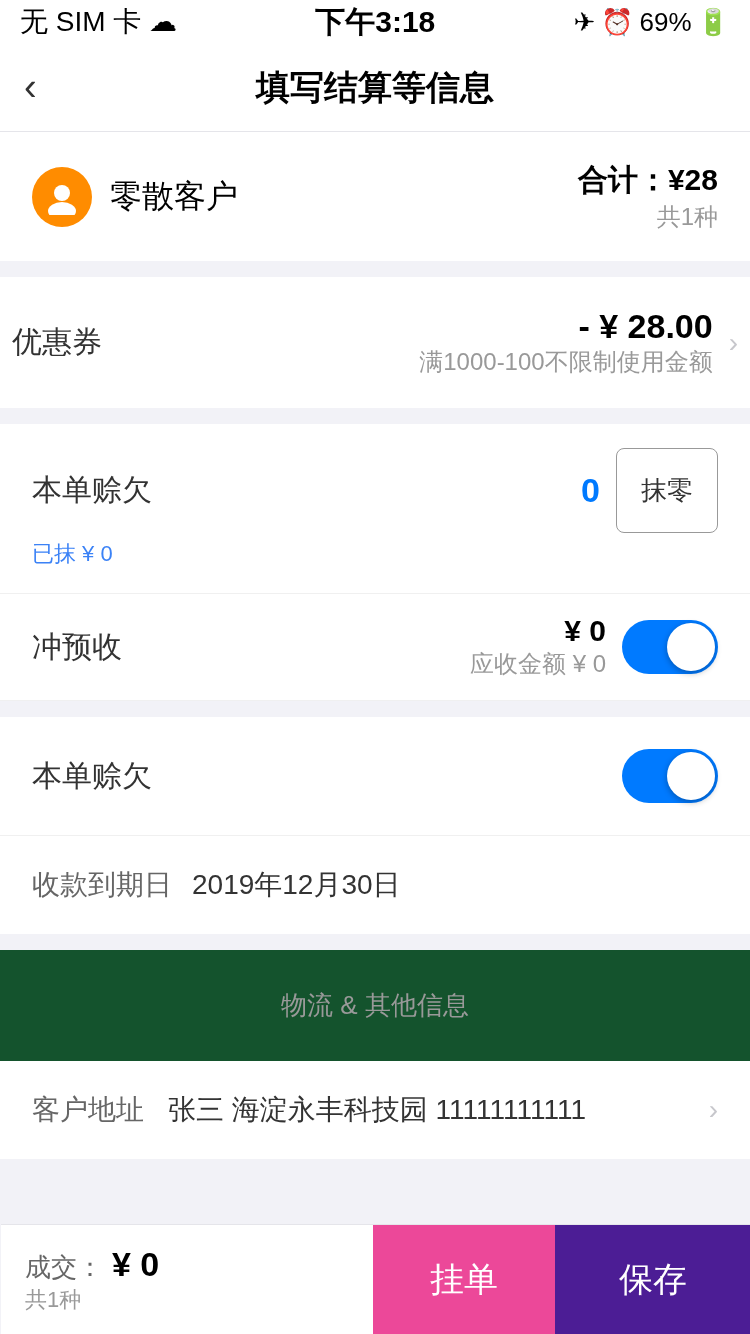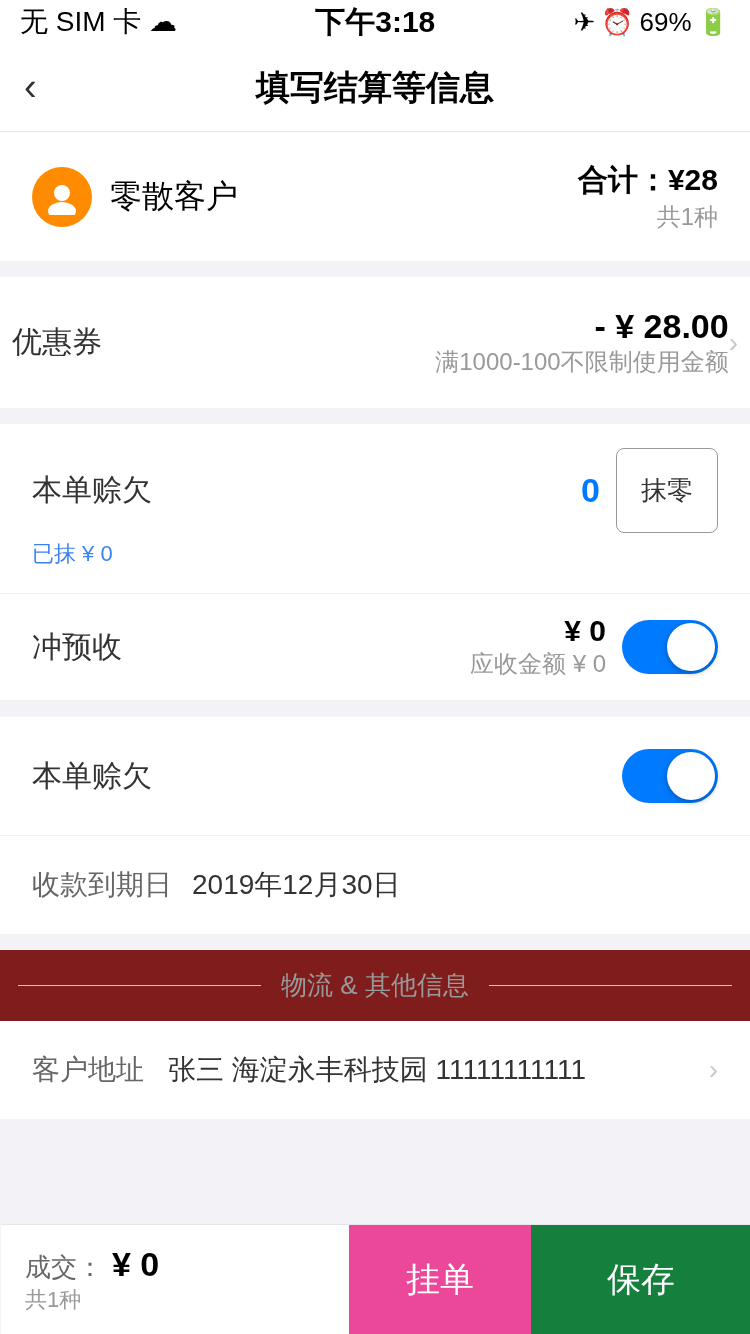--- a/index.html
+++ b/index.html
@@ -117,20 +117,21 @@
     .row-item:last-child {
       border-bottom: none;
     }
     .row-label {
       font-size: 30px;
       color: #333;
     }
     .row-right {
       display: flex;
       align-items: center;
+      gap: 16px;
       text-align: right;
     }
     .coupon-amount {
       font-size: 34px;
       font-weight: 600;
       color: #000;
     }
     .coupon-desc {
       font-size: 24px;
       color: #999;
@@ -247,26 +248,27 @@
       color: #666;
       white-space: nowrap;
     }
     .due-value {
       font-size: 28px;
       color: #333;
     }
 
     
     .logistics-divider {
-      background: #7f1d1d;
+      background: #14532d;
       text-align: center;
       padding: 18px;
       display: flex;
       align-items: center;
       gap: 20px;
+      flex-direction: column;
     }
     .divider-line {
       flex: 1;
       height: 1px;
       background: #c7c7cc;
     }
     .divider-text {
       font-size: 26px;
       color: #999;
     }
@@ -329,23 +331,23 @@
       background: #ec4899;
       display: flex;
       align-items: center;
       justify-content: center;
       font-size: 34px;
       color: #fff;
       font-weight: 500;
       cursor: pointer;
     }
     .bottom-btn-save {
-      width: 220px;
+      width: 196px;
       height: 110px;
-      background: #15803d;
+      background: #4c1d95;
       display: flex;
       align-items: center;
       justify-content: center;
       font-size: 34px;
       color: #fff;
       font-weight: 500;
       cursor: pointer;
     }
   </style>
 </head>

